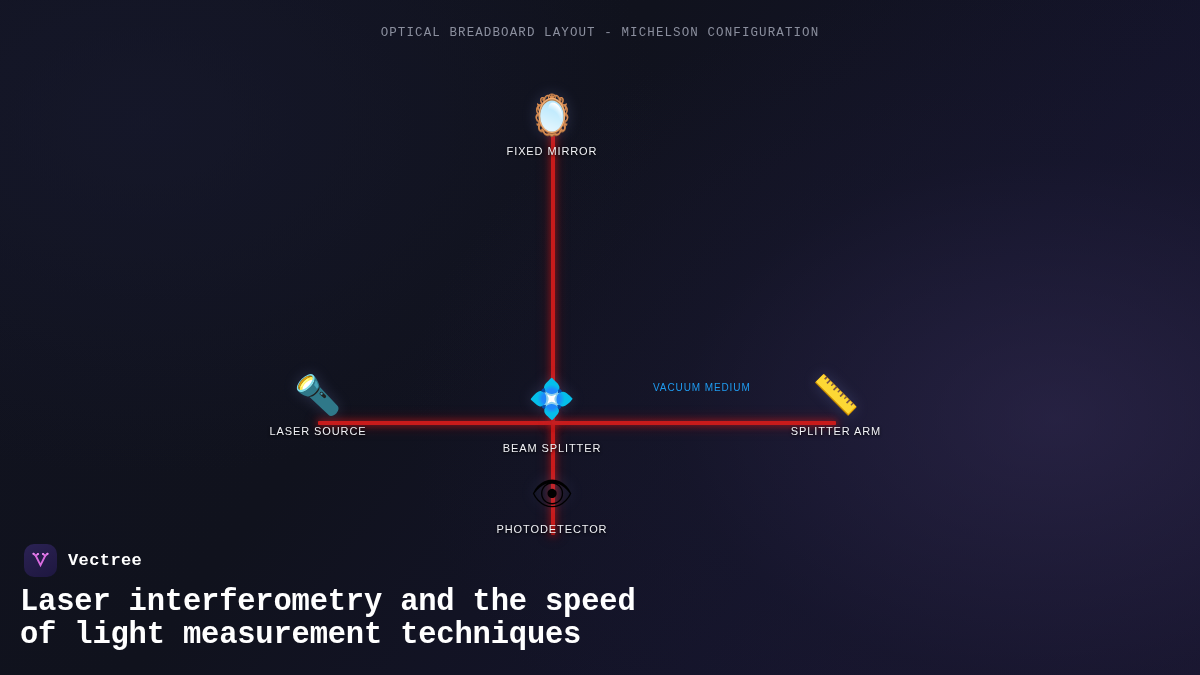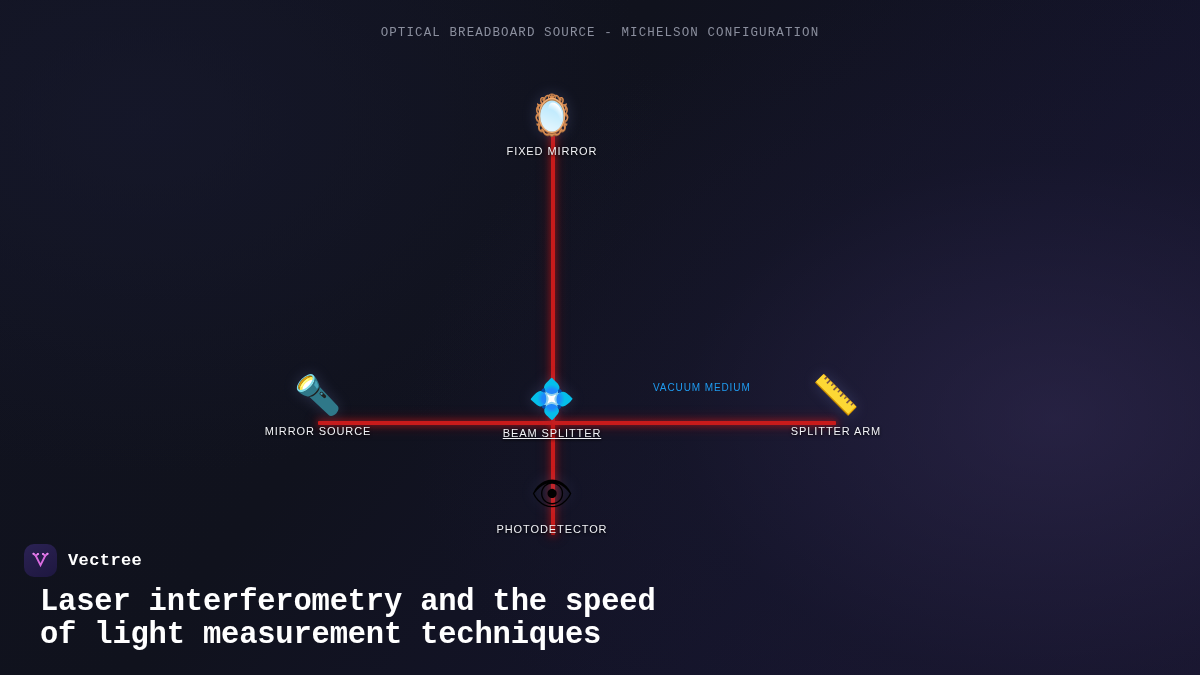--- a/index.html
+++ b/index.html
@@ -78,21 +78,21 @@
   }
 
   #comp-fixed-mirror  { left:552px; top:92px;  }
   #comp-laser-source  { left:318px; top:372px; }
   #comp-beam-splitter { left:552px; top:376px; }
   #comp-movable-arm   { left:836px; top:372px; }
   #comp-photodetector { left:552px; top:470px; }
 
   
   #comp-beam-splitter .comp-glyph { font-size:38px; }
-  #comp-beam-splitter .comp-label { margin-top:5px;text-decoration:underline; }
+  #comp-beam-splitter .comp-label { margin-top:20px; }
 
   #comp-laser-source .comp-glyph,
   #comp-movable-arm  .comp-glyph { font-size:38px; }
   #comp-photodetector .comp-glyph { font-size:34px; }
 
   
   #medium-label {
     position:absolute;
     left:653px; top:376px;
     font-size:10px;
@@ -131,21 +131,21 @@
   #brand-name {
     font-family:"Liberation Mono", monospace;
     font-size:17px;
     font-weight:bold;
     color:#ffffff;
     letter-spacing:0.4px;
   }
 
   #headline {
     position:absolute;
-    left:40px; top:56px;
+    left:20px; top:56px;
     width:800px;
     font-family:"Liberation Mono", monospace;
     font-size:30.5px;
     font-weight:bold;
     line-height:1.07;
     color:#ffffff;
     letter-spacing:-0.2px;
     white-space:pre-line;
   }
 
@@ -157,35 +157,35 @@
     color:#6f7383;
     letter-spacing:0.1px;
     white-space:nowrap;
   }
 </style>
 </head>
 <body>
 
 <div id="stage">
 
-  <div id="diagram-title">OPTICAL BREADBOARD SOURCE - MICHELSON CONFIGURATION</div>
+  <div id="diagram-title">OPTICAL BREADBOARD LAYOUT - MICHELSON CONFIGURATION</div>
 
   <div class="beam v" id="beam-vertical-upper"></div>
   <div class="beam v" id="beam-vertical-lower"></div>
   <div class="beam h" id="beam-horizontal-in"></div>
   <div class="beam h" id="beam-horizontal-out"></div>
 
   <div class="component" id="comp-fixed-mirror">
     <div class="comp-glyph">🪞</div>
     <div class="comp-label">FIXED MIRROR</div>
   </div>
 
   <div class="component" id="comp-laser-source">
     <div class="comp-glyph">🔦</div>
-    <div class="comp-label">MIRROR SOURCE</div>
+    <div class="comp-label">LASER SOURCE</div>
   </div>
 
   <div class="component" id="comp-beam-splitter">
     <div class="comp-glyph">💠</div>
     <div class="comp-label">BEAM SPLITTER</div>
   </div>
 
   <div class="component" id="comp-movable-arm">
     <div class="comp-glyph">📏</div>
     <div class="comp-label">SPLITTER ARM</div>

